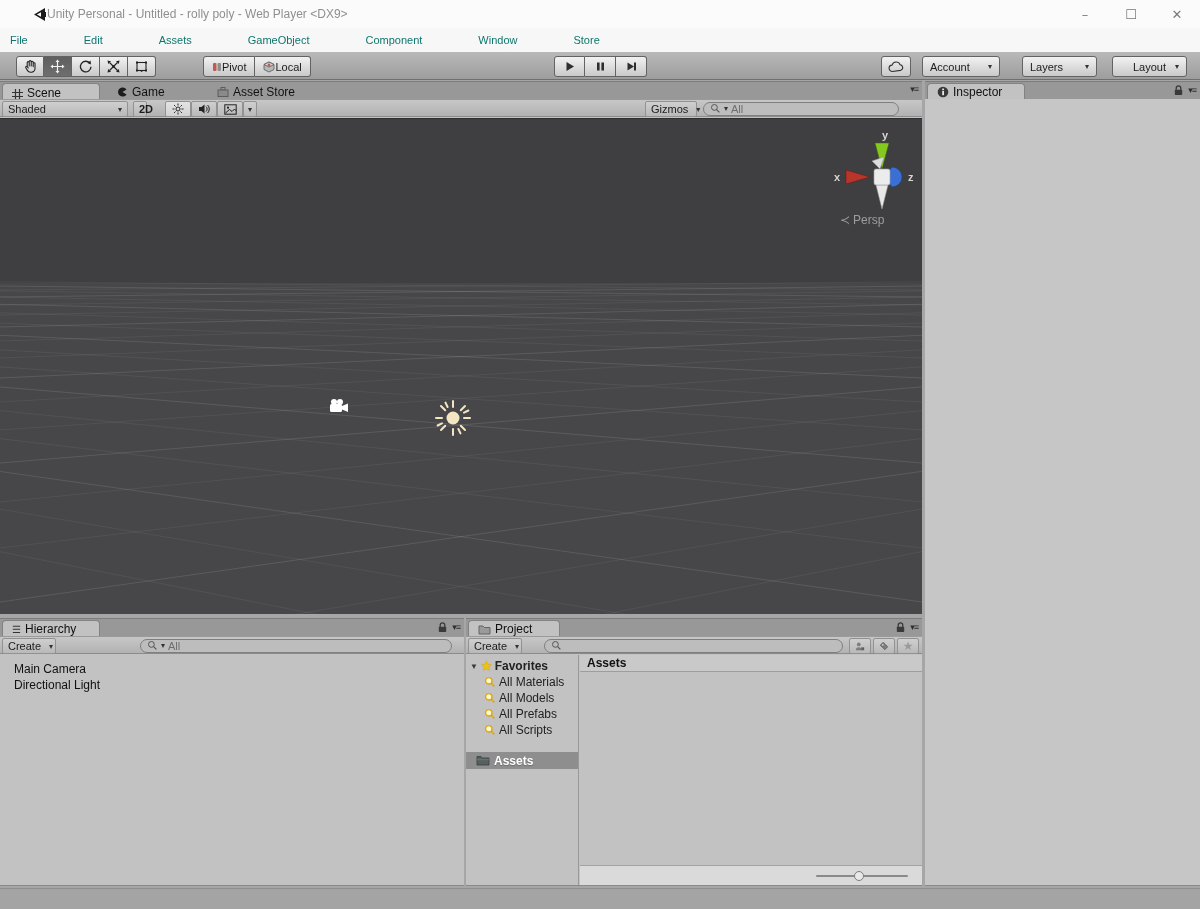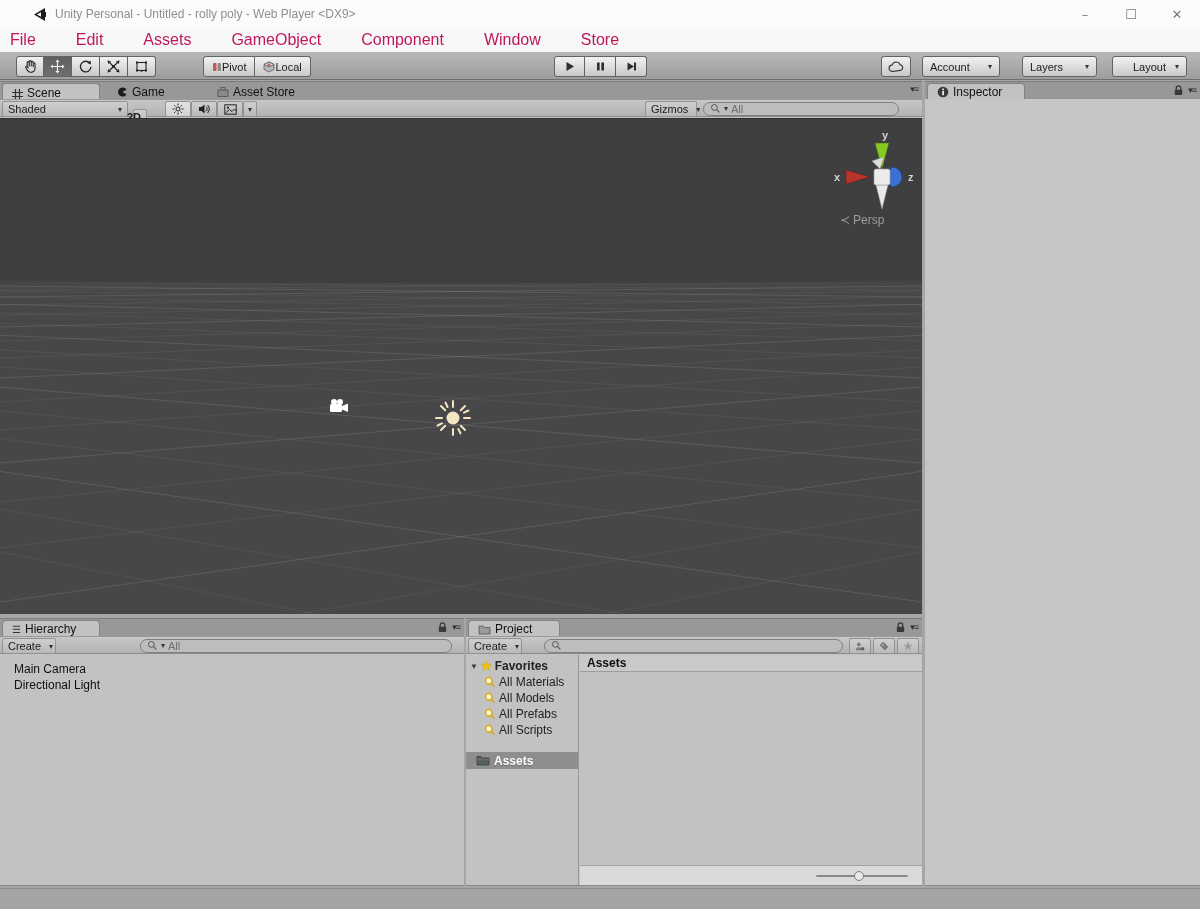--- a/index.html
+++ b/index.html
@@ -2,27 +2,27 @@
 <html><head>
 <meta charset="utf-8">
 <style>
   * { margin:0; padding:0; box-sizing:border-box; }
   html,body { width:1200px; height:909px; overflow:hidden; }
   body { position:relative; background:#a6a6a6; font-family:"Liberation Sans",sans-serif; font-size:12px; color:#222; -webkit-font-smoothing:antialiased; }
 
   
   .titlebar { position:absolute; left:0; top:0; width:1200px; height:28px; background:#fbfbfb; display:flex; align-items:center; }
   .titlebar .logo { margin-left:30px; width:17px; height:17px; }
-  .titlebar .title { margin-left:8px; color:#8f8f8f; font-size:12px; }
+  .titlebar .title { margin-left:0; color:#8f8f8f; font-size:12px; }
   .win-controls { position:absolute; right:0; top:0; height:28px; display:flex; }
   .win-btn { width:46px; height:28px; display:flex; align-items:center; justify-content:center; color:#7a7a7a; font-size:13px; font-family:"DejaVu Sans",sans-serif; }
 
   
   .menubar { position:absolute; left:0; top:28px; width:1200px; height:24px; background:#f7f7f7; display:flex; align-items:center; }
-  .menu-item { padding:0 20px; height:24px; display:flex; align-items:center; color:#be185d; font-size:16px; }
+  .menu-item { padding:0 28px; height:24px; display:flex; align-items:center; color:#0f766e; font-size:11px; }
   .menu-item:first-child { padding-left:10px; }
 
   
   .toolbar { position:absolute; left:0; top:52px; width:1200px; height:28px; background:linear-gradient(#b9b9b9,#9d9d9d); border-bottom:1px solid #6f6f6f; }
   .tool-group { position:absolute; top:4px; display:flex; }
   .tbtn { height:21px; border:1px solid #636363; border-left-width:0; background:linear-gradient(#f2f2f2,#c9c9c9); display:flex; align-items:center; justify-content:center; }
   .tbtn.first { border-left-width:1px; border-radius:3px 0 0 3px; }
   .tbtn.last { border-radius:0 3px 3px 0; }
   .tbtn.only { border-left-width:1px; border-radius:3px; }
   .tbtn.selected { background:linear-gradient(#5f5f5f,#6e6e6e); }
@@ -247,21 +247,21 @@
     <div class="strip-icons">
       <span class="panel-menu-glyph">▾≡</span>
     </div>
   </div>
 
   <div class="subbar scene-subbar">
     <div class="flatbtn" style="position:absolute; left:2px; top:1px; width:126px;">
       <span style="flex:1;">Shaded</span>
       <span class="dd-arrow">▾</span>
     </div>
-    <div class="flatbtn" style="position:absolute; left:133px; top:1px; width:14px; justify-content:flex-end; font-weight:bold;margin-top:8px;">
+    <div class="flatbtn" style="position:absolute; left:133px; top:1px; width:14px; justify-content:flex-start; font-weight:bold;">
       <span>2D</span>
     </div>
     <div class="flatbtn pressed" style="position:absolute; left:165px; top:1px; width:26px; justify-content:center;">
       <svg width="12" height="12" viewBox="0 0 12 12">
         <circle cx="6" cy="6" r="2" fill="none" stroke="#222" stroke-width="1"></circle>
         <g stroke="#222" stroke-width="1">
           <line x1="6" y1="0.5" x2="6" y2="2.5"></line>
             <line x1="6" y1="9.5" x2="6" y2="11.5"></line>
           <line x1="0.5" y1="6" x2="2.5" y2="6"></line>
             <line x1="9.5" y1="6" x2="11.5" y2="6"></line>

